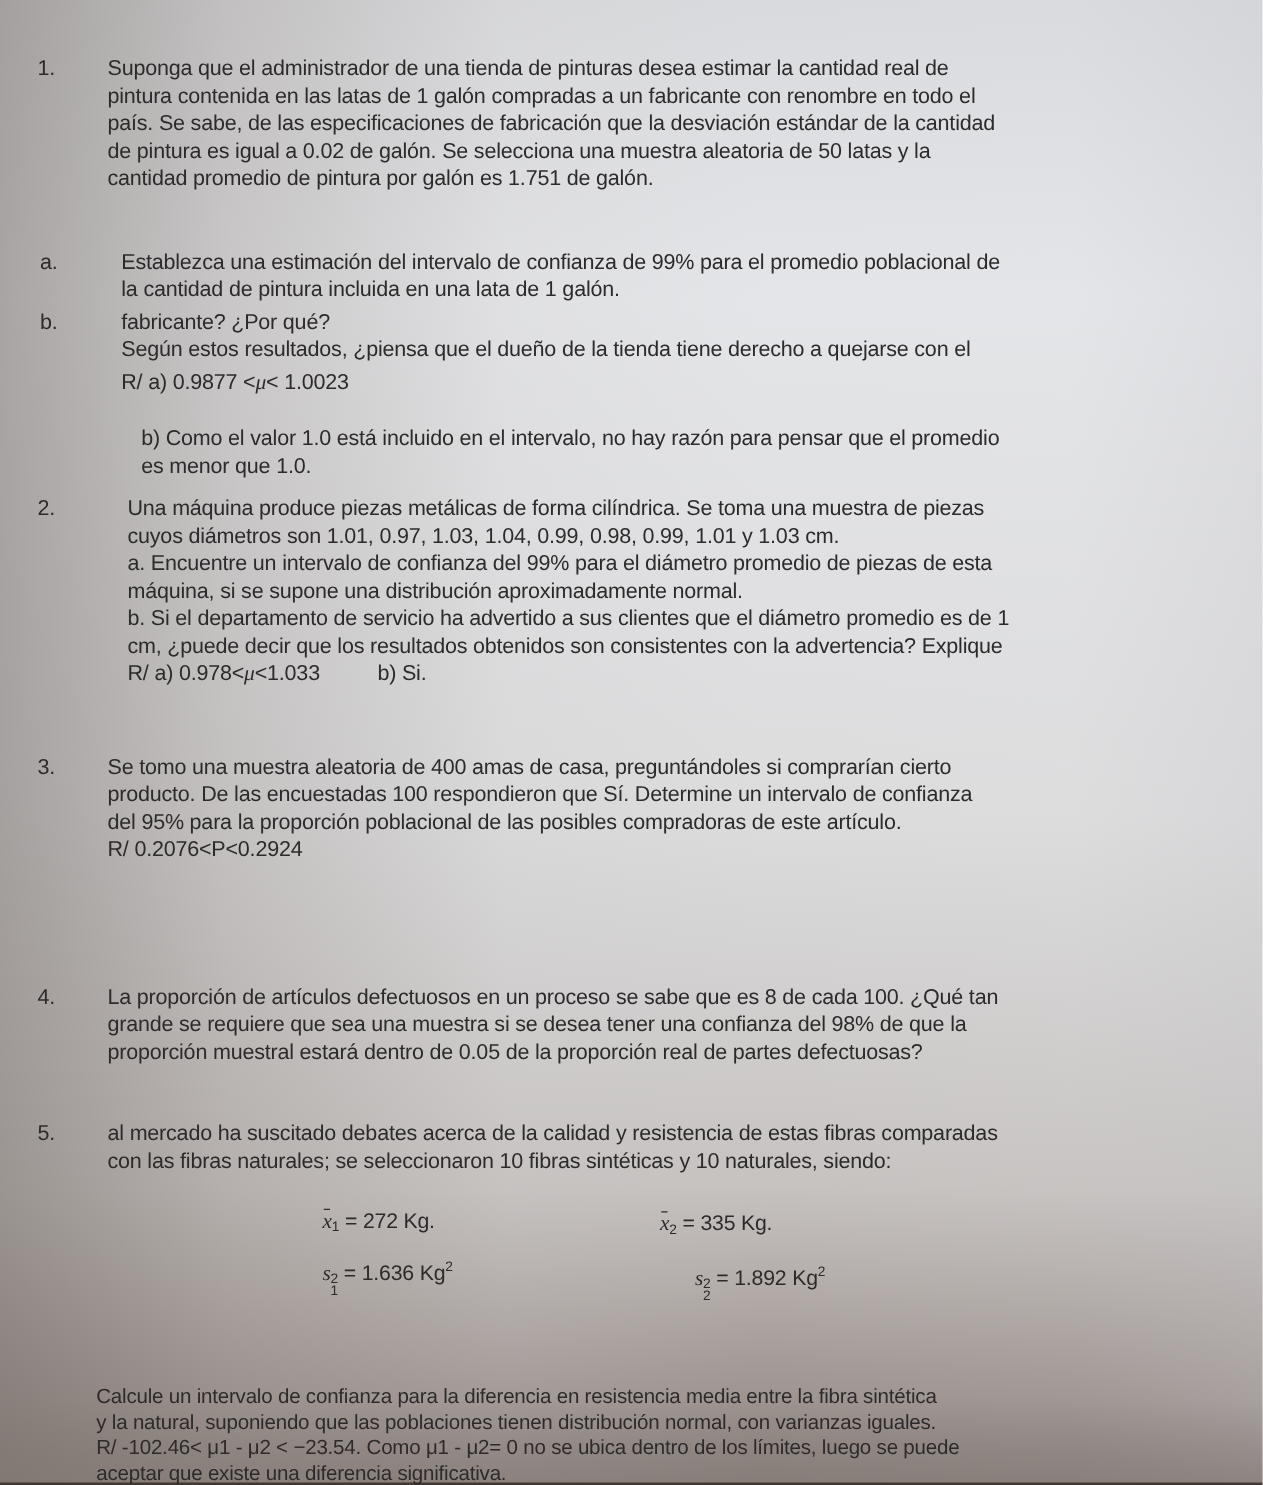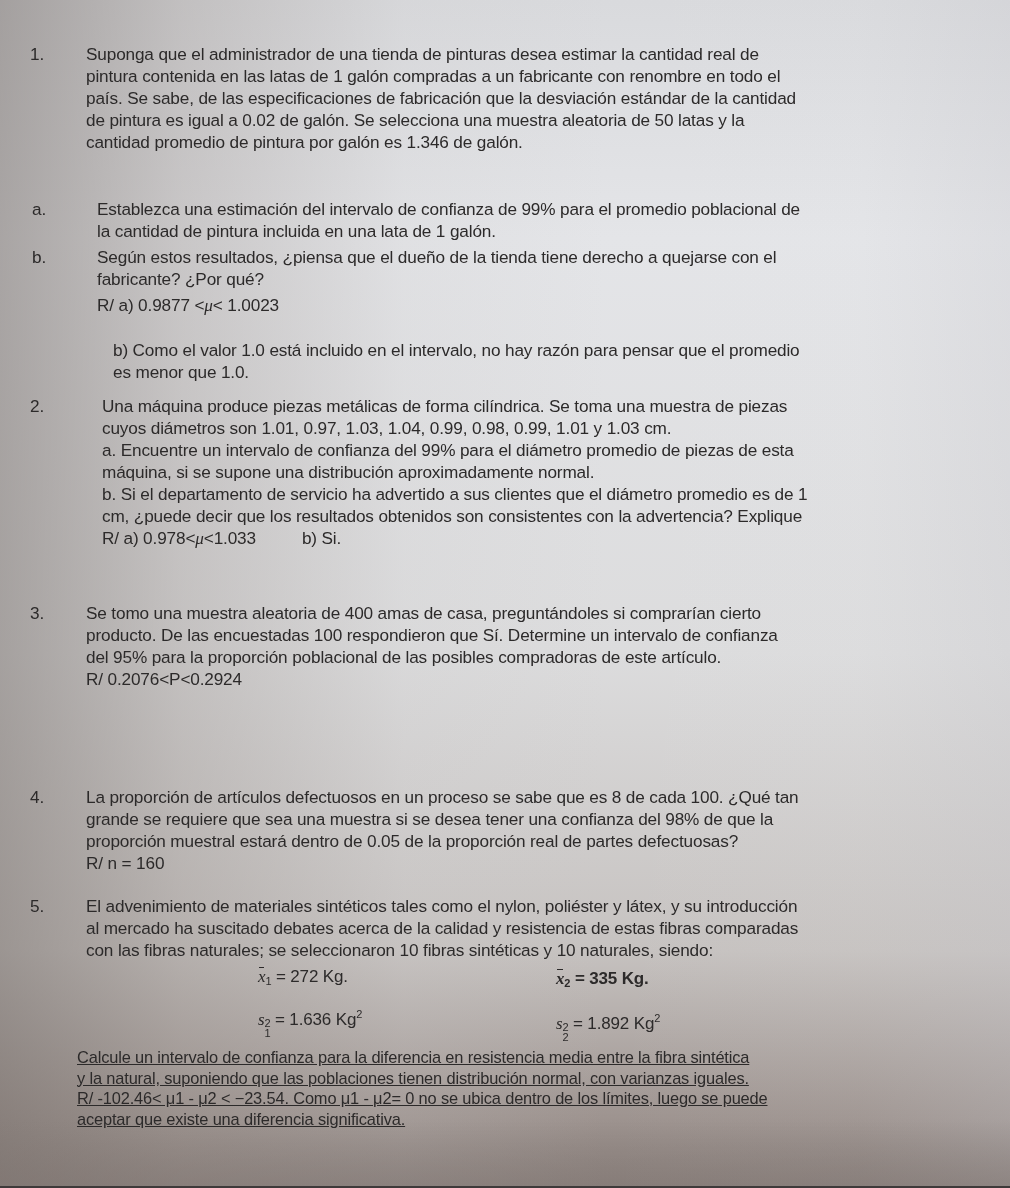--- a/index.html
+++ b/index.html
@@ -37,31 +37,31 @@
   <div class="bottom-shade"></div>
   <div class="bottom-edge"></div>
 
   <div class="block" style="left:0;top:0;">
     <span class="num" style="left:30px;top:43px;">1.</span>
     <div class="txt" style="left:86px;top:43px;width:906px;">
       <span class="line">Suponga que el administrador de una tienda de pinturas desea estimar la cantidad real de</span>
       <span class="line">pintura contenida en las latas de 1 galón compradas a un fabricante con renombre en todo el</span>
       <span class="line">país.  Se sabe, de las especificaciones de fabricación que la desviación estándar de la cantidad</span>
       <span class="line">de pintura es igual a 0.02 de galón.  Se selecciona una muestra aleatoria de 50 latas y la</span>
-      <span class="line">cantidad promedio de pintura por galón es 1.346 de galón.</span>
+      <span class="line">cantidad promedio de pintura por galón es 1.751 de galón.</span>
     </div>
     <span class="num" style="left:32px;top:198px;">a.</span>
     <div class="txt" style="left:97px;top:198px;width:900px;">
       <span class="line">Establezca una estimación del intervalo de confianza de 99% para el promedio poblacional de</span>
       <span class="line">la cantidad de pintura incluida en una lata de 1 galón.</span>
     </div>
     <span class="num" style="left:32px;top:246px;">b.</span>
     <div class="txt" style="left:97px;top:246px;width:900px;">
+      <span class="line">fabricante? ¿Por qué?</span>
       <span class="line">Según estos resultados, ¿piensa que el dueño de la tienda tiene derecho a quejarse con el</span>
-      <span class="line">fabricante? ¿Por qué?</span>
     </div>
     <div class="txt" style="left:97px;top:294px;">
       <span class="ans">
         <span>R/  a) 0.9877 &lt;</span><span class="math">μ</span><span>&lt; 1.0023</span>
       </span>
     </div>
     <div class="txt" style="left:113px;top:339px;">
       <span class="line">b) Como el valor 1.0 está incluido en el intervalo, no hay razón para pensar que el promedio</span>
       <span class="line">es menor que 1.0.</span>
     </div>
@@ -91,55 +91,53 @@
       <span class="line">R/  0.2076&lt;P&lt;0.2924</span>
     </div>
   </div>
 
   <div class="block" style="left:0;top:0;">
     <span class="num" style="left:30px;top:786px;">4.</span>
     <div class="txt" style="left:86px;top:786px;width:906px;">
       <span class="line">La proporción de artículos defectuosos en un proceso se sabe que es 8 de cada 100.  ¿Qué tan</span>
       <span class="line">grande se requiere que sea una muestra si se desea tener una confianza del 98% de que la</span>
       <span class="line">proporción muestral estará dentro de 0.05 de la proporción real de partes defectuosas?</span>
-      <span class="line">R/   n = 160</span>
     </div>
   </div>
 
   <div class="block" style="left:0;top:0;">
     <span class="num" style="left:30px;top:895px;">5.</span>
     <div class="txt" style="left:86px;top:895px;width:906px;">
-      <span class="line">El advenimiento de materiales sintéticos tales como el nylon, poliéster y látex, y su introducción</span>
       <span class="line">al mercado ha suscitado debates acerca de la calidad y resistencia de estas fibras comparadas</span>
       <span class="line">con las fibras naturales; se seleccionaron 10 fibras sintéticas y 10 naturales, siendo:</span>
     </div>
 
     <div class="formula" style="left:258px;top:966px;">
       <span class="math xbar">x</span><span class="sub">1</span>
       <span>= 272 Kg.</span>
     </div>
-    <div class="formula" style="left:556px;top:968px;font-weight:bold;">
+    <div class="formula" style="left:528px;top:968px;">
       <span class="math xbar">x</span><span class="sub">2</span>
       <span>= 335 Kg.</span>
     </div>
     <div class="formula" style="left:258px;top:1003px;">
       <span class="math">s</span><span style="display:inline-flex;flex-direction:column;line-height:10px;vertical-align:-2px;">
           <span class="sup" style="vertical-align:0;">2</span>
           <span class="sub" style="vertical-align:0;">1</span>
         </span>
       <span>= 1.636 Kg</span><span class="sup">2</span>
     </div>
     <div class="formula" style="left:556px;top:1007px;">
       <span class="math">s</span><span style="display:inline-flex;flex-direction:column;line-height:10px;vertical-align:-2px;">
           <span class="sup" style="vertical-align:0;">2</span>
           <span class="sub" style="vertical-align:0;">2</span>
         </span>
       <span>= 1.892 Kg</span><span class="sup">2</span>
     </div>
 
-    <div class="txt" style="left:77px;top:1047px;width:920px;font-size:16.4px;line-height:20.5px;text-decoration:underline;">
+    <div class="txt" style="left:77px;top:1107px;width:920px;font-size:16.4px;line-height:20.5px;">
       <span class="line">Calcule un intervalo de confianza para la diferencia en resistencia media entre la fibra sintética</span>
       <span class="line">y la natural, suponiendo que las poblaciones tienen distribución normal, con varianzas iguales.</span>
       <span class="line">R/  -102.46&lt; μ1 - μ2 &lt; −23.54.  Como μ1 - μ2= 0 no se ubica dentro de los límites, luego se puede</span>
       <span class="line">aceptar que existe una diferencia significativa.</span>
     </div>
   </div>
 </div>
 
 </body></html>

